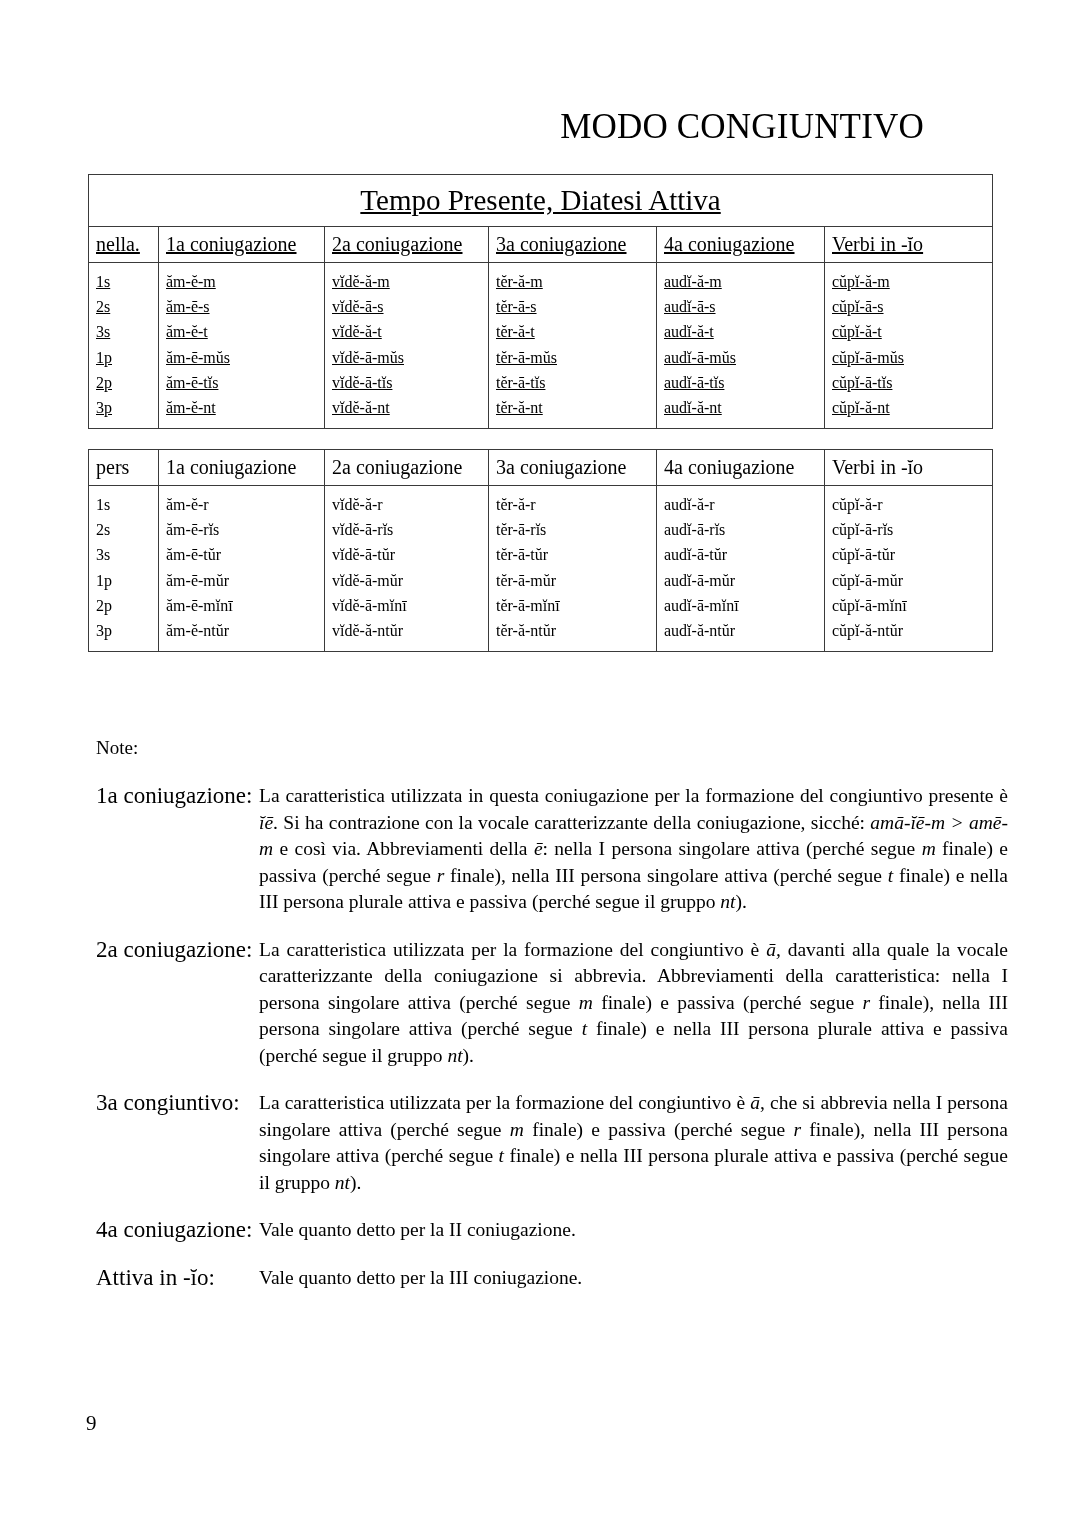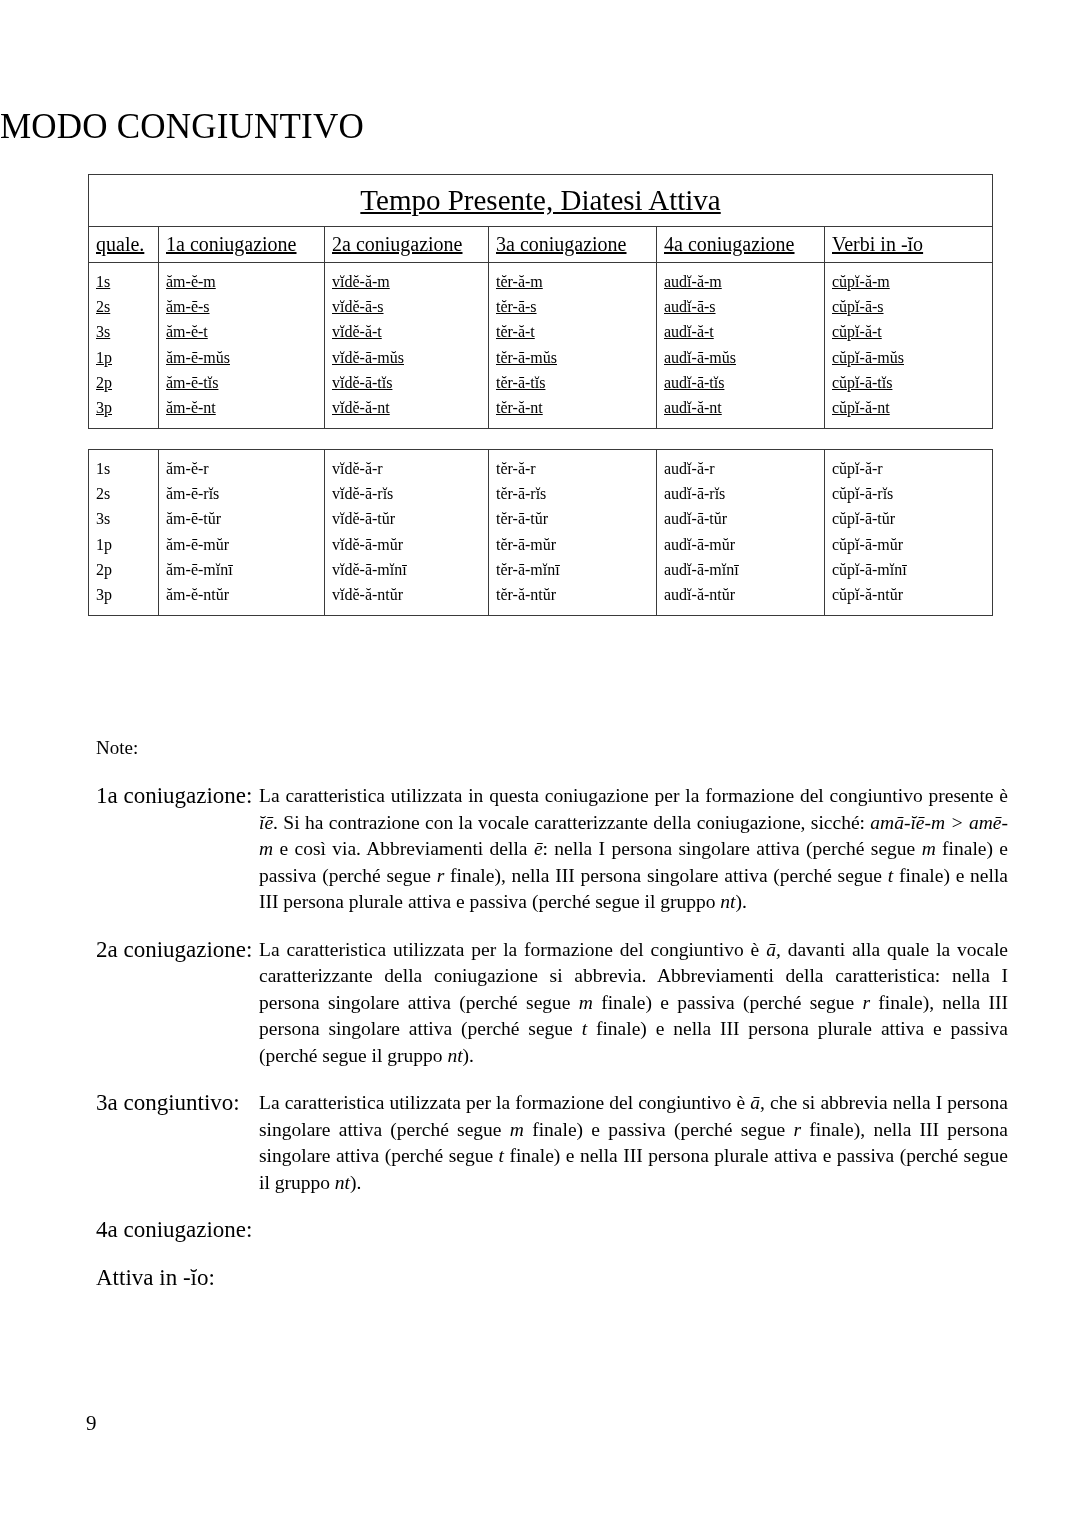--- a/index.html
+++ b/index.html
@@ -21,21 +21,21 @@
     height: 1528px;
     box-sizing: border-box;
   }
 
   
   .doc-title {
     position: absolute;
     top: 82px;
     left: 0;
     width: 924px;
-    text-align: left;
+    text-align: right;
     font-size: 35px;
     line-height: 44px;
     font-weight: normal;
     letter-spacing: 0.2px;
   }
 
   
   .conj-table {
     position: absolute;
     left: 88px;
@@ -139,21 +139,21 @@
         <col class="c-c2">
         <col class="c-c3">
         <col class="c-c4">
         <col class="c-io">
     </colgroup>
     <tbody>
       <tr>
         <td class="table-caption-cell" colspan="6">Tempo Presente, Diatesi Attiva</td>
       </tr>
       <tr>
-        <td class="col-head">quale.</td>
+        <td class="col-head">nella.</td>
         <td class="col-head">1a coniugazione</td>
         <td class="col-head">2a coniugazione</td>
         <td class="col-head">3a coniugazione</td>
         <td class="col-head">4a coniugazione</td>
         <td class="col-head">Verbi in -ĭo</td>
       </tr>
       <tr>
         <td class="body-cell">
           <div>1s</div>
           <div>2s</div>
@@ -210,20 +210,28 @@
     <colgroup>
       <col class="c-pers">
         <col class="c-c1">
         <col class="c-c2">
         <col class="c-c3">
         <col class="c-c4">
         <col class="c-io">
     </colgroup>
     <tbody>
       <tr>
+        <td class="col-head">pers</td>
+        <td class="col-head">1a coniugazione</td>
+        <td class="col-head">2a coniugazione</td>
+        <td class="col-head">3a coniugazione</td>
+        <td class="col-head">4a coniugazione</td>
+        <td class="col-head">Verbi in -ĭo</td>
+      </tr>
+      <tr>
         <td class="body-cell">
           <div>1s</div>
           <div>2s</div>
           <div>3s</div>
           <div>1p</div>
           <div>2p</div>
           <div>3p</div>
         </td>
         <td class="body-cell">
           <div>ăm-ĕ-r</div>
@@ -282,22 +290,24 @@
       <div class="note-body"><span>La caratteristica utilizzata per la formazione del congiuntivo è </span><i>ā,</i><span> davanti alla quale la vocale caratterizzante della coniugazione si abbrevia. Abbreviamenti della caratteristica: nella I persona singolare attiva (perché segue </span><i>m</i><span> finale) e passiva (perché segue </span><i>r</i><span> finale), nella III persona singolare attiva (perché segue </span><i>t</i><span> finale) e nella III persona plurale attiva e passiva (perché segue il gruppo </span><i>nt</i><span>).</span></div>
     </div>
 
     <div class="note-row">
       <div class="note-label">3a congiuntivo:</div>
       <div class="note-body"><span>La caratteristica utilizzata per la formazione del congiuntivo è </span><i>ā</i><span>, che si abbrevia nella I persona singolare attiva (perché segue </span><i>m</i><span> finale) e passiva (perché segue </span><i>r</i><span> finale), nella III persona singolare attiva (perché segue </span><i>t</i><span> finale) e nella III persona plurale attiva e passiva (perché segue il gruppo </span><i>nt</i><span>).</span></div>
     </div>
 
     <div class="note-row">
       <div class="note-label">4a coniugazione:</div>
+      <div class="note-body"><span>Vale quanto detto per la II coniugazione.</span></div>
     </div>
 
     <div class="note-row">
       <div class="note-label">Attiva in -ĭo:</div>
+      <div class="note-body"><span>Vale quanto detto per la III coniugazione.</span></div>
     </div>
   </div>
 
   <div class="page-number">9</div>
 
 </div>
 
 </body></html>

